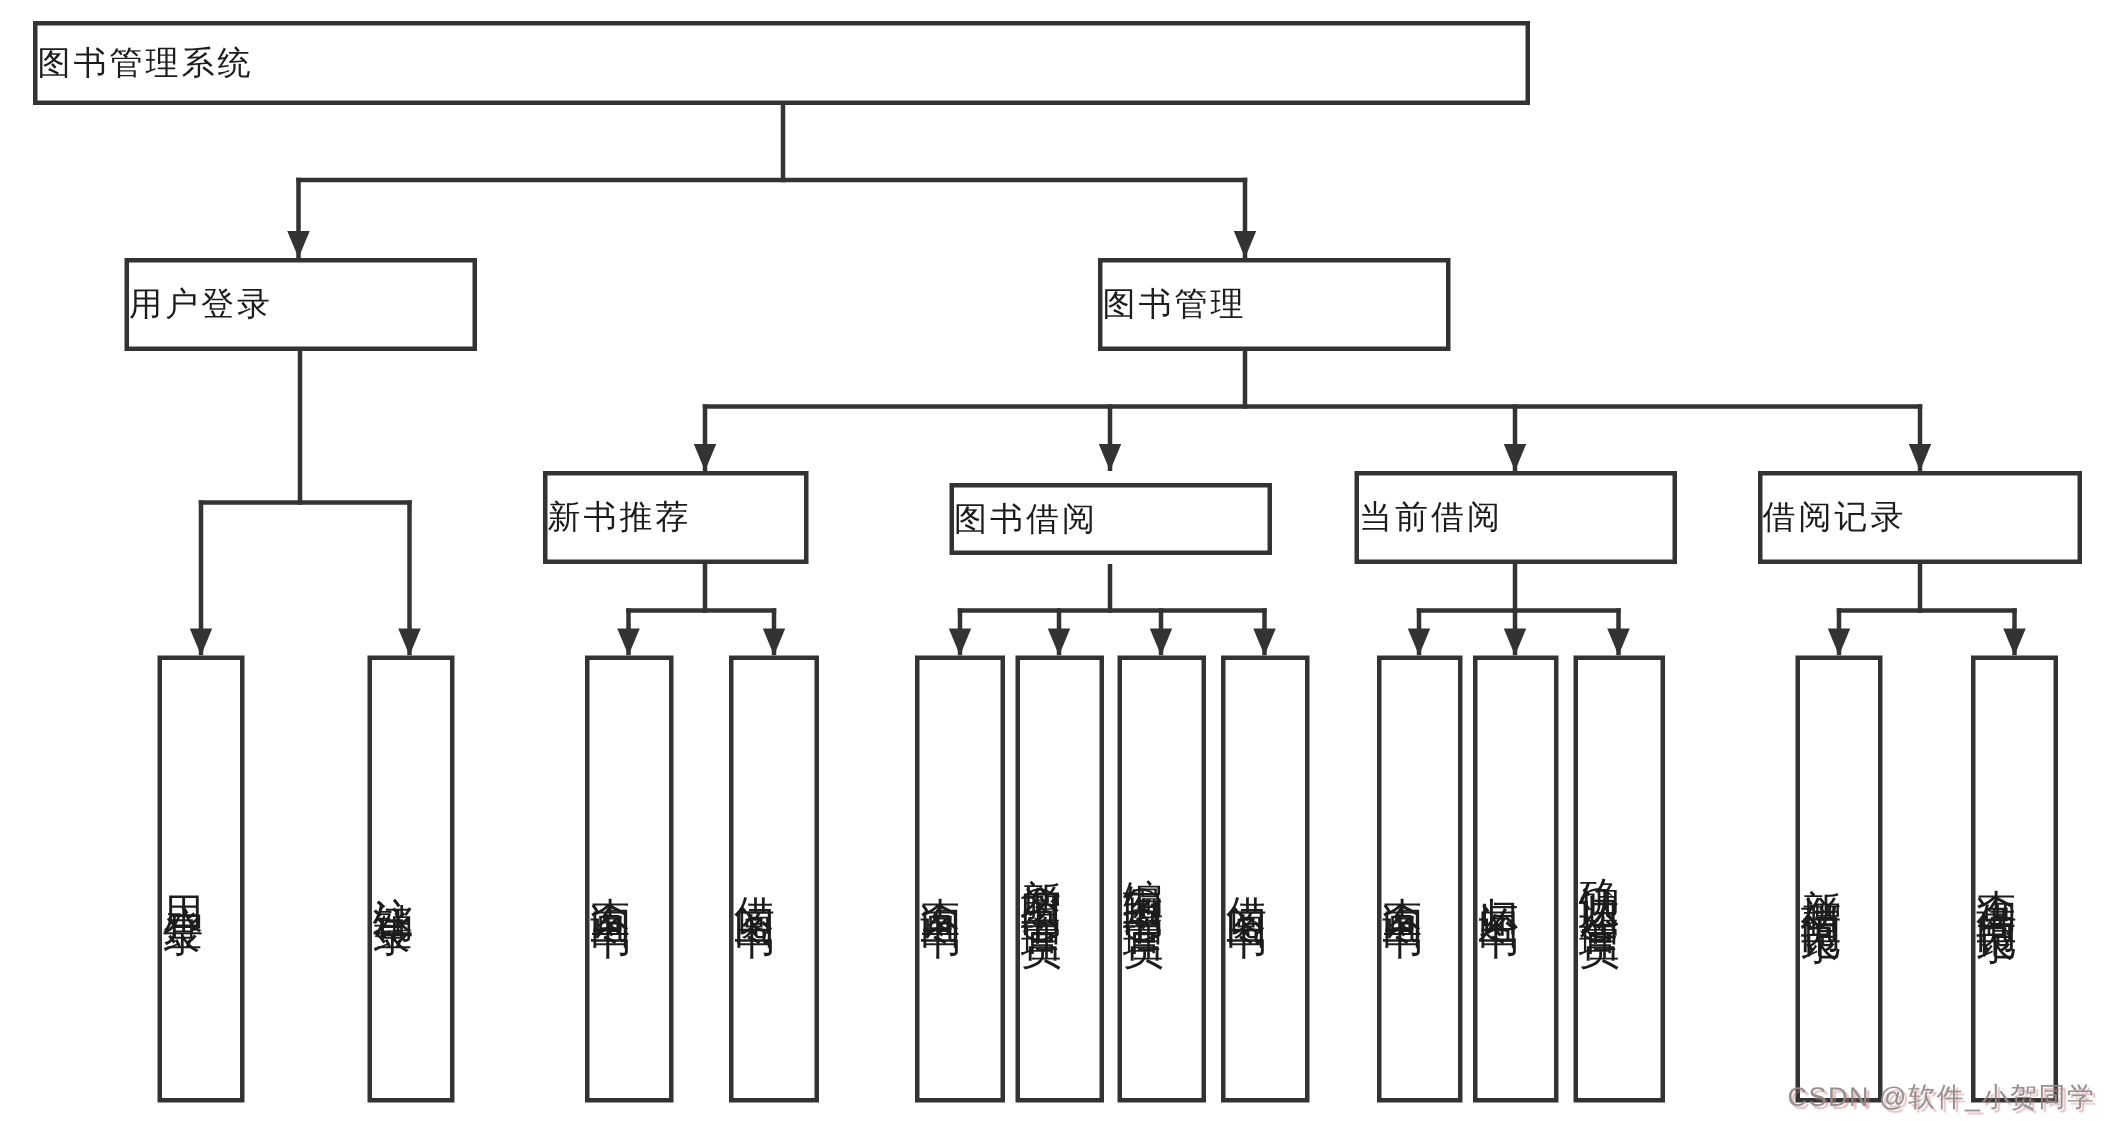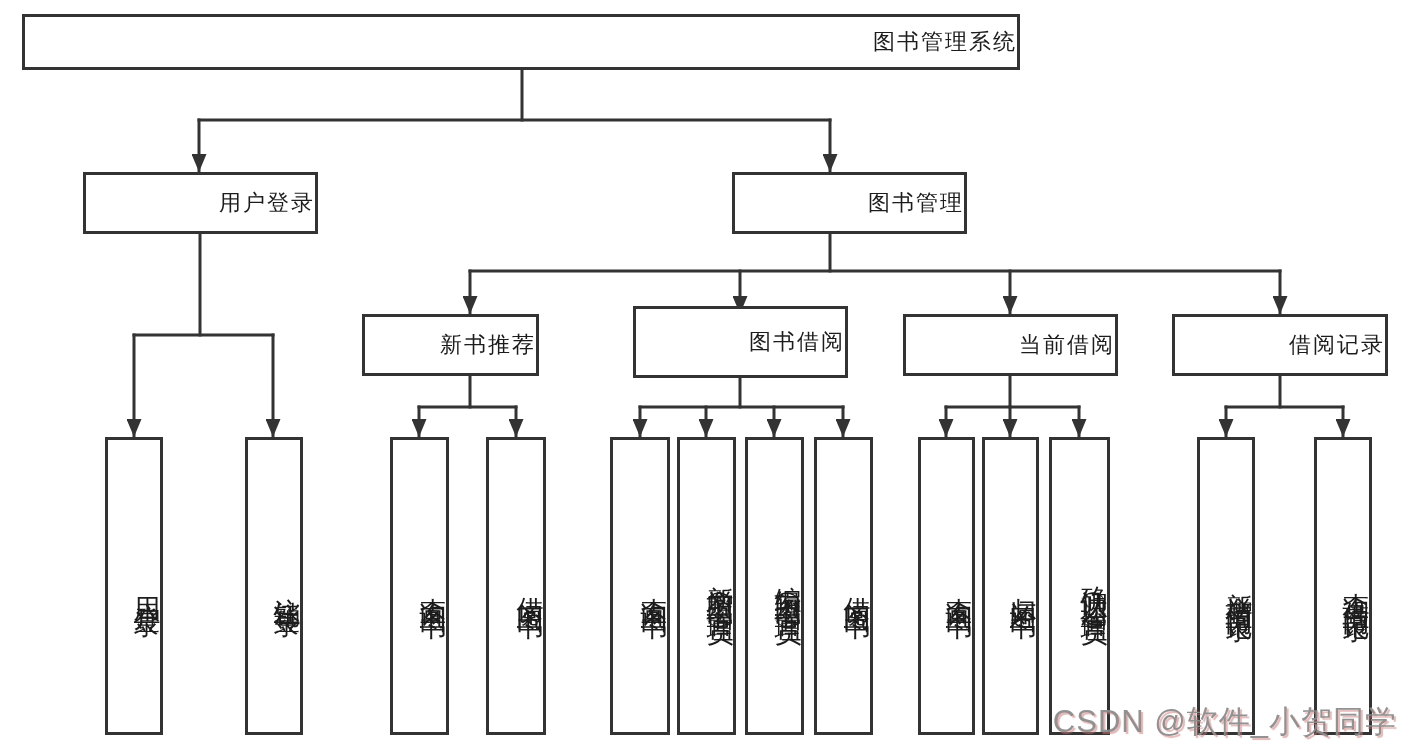--- a/index.html
+++ b/index.html
@@ -10,41 +10,41 @@
     overflow:hidden;
     font-family:"Liberation Sans","DejaVu Sans",sans-serif;
   }
   #wires{position:absolute;left:0;top:0;width:1405px;height:747px;}
   #wires line{stroke:#333333;stroke-width:3;}
   .node{
     position:absolute;
     box-sizing:border-box;
     border:3px solid #333333;
     background:#ffffff;
-    display:flex;align-items:center;justify-content:flex-end;
+    display:flex;align-items:center;justify-content:flex-start;
     color:#1c1c1c;
   }
   .hbox span{
     font-size:22px;
     letter-spacing:2px;
     white-space:nowrap;
   }
   .vbox{top:437px;height:298px;}
   .vtext{
     writing-mode:vertical-rl;
     text-orientation:mixed;
     font-size:27px;
     letter-spacing:5px;
     line-height:1.0;
     color:#1c1c1c;
   }
   #watermark{
     position:absolute;
     right:8px;bottom:4px;
-    font-size:31px;
+    font-size:18px;
     color:rgba(140,140,140,0.95);
     text-shadow:2px 2px 1px rgba(205,120,120,0.55);
     white-space:nowrap;
     letter-spacing:1px;
   }
 </style>
 </head>
 <body>
 
 <div id="canvas">
@@ -118,21 +118,21 @@
   <div class="node hbox" style="left:83px;top:172px;width:235px;height:62px">
     <span>用户登录</span>
   </div>
   <div class="node hbox" style="left:732px;top:172px;width:235px;height:62px">
     <span>图书管理</span>
   </div>
 
   <div class="node hbox" style="left:362px;top:314px;width:177px;height:62px">
     <span>新书推荐</span>
   </div>
-  <div class="node hbox" style="left:633px;top:306px;width:215px;height:72px">
+  <div class="node hbox" style="left:633px;top:322px;width:215px;height:48px">
     <span>图书借阅</span>
   </div>
   <div class="node hbox" style="left:1172px;top:314px;width:216px;height:62px">
     <span>借阅记录</span>
   </div>
   <div class="node hbox" style="left:903px;top:314px;width:215px;height:62px">
     <span>当前借阅</span>
   </div>
 
   <div class="node vbox" style="left:105px;width:58px">

